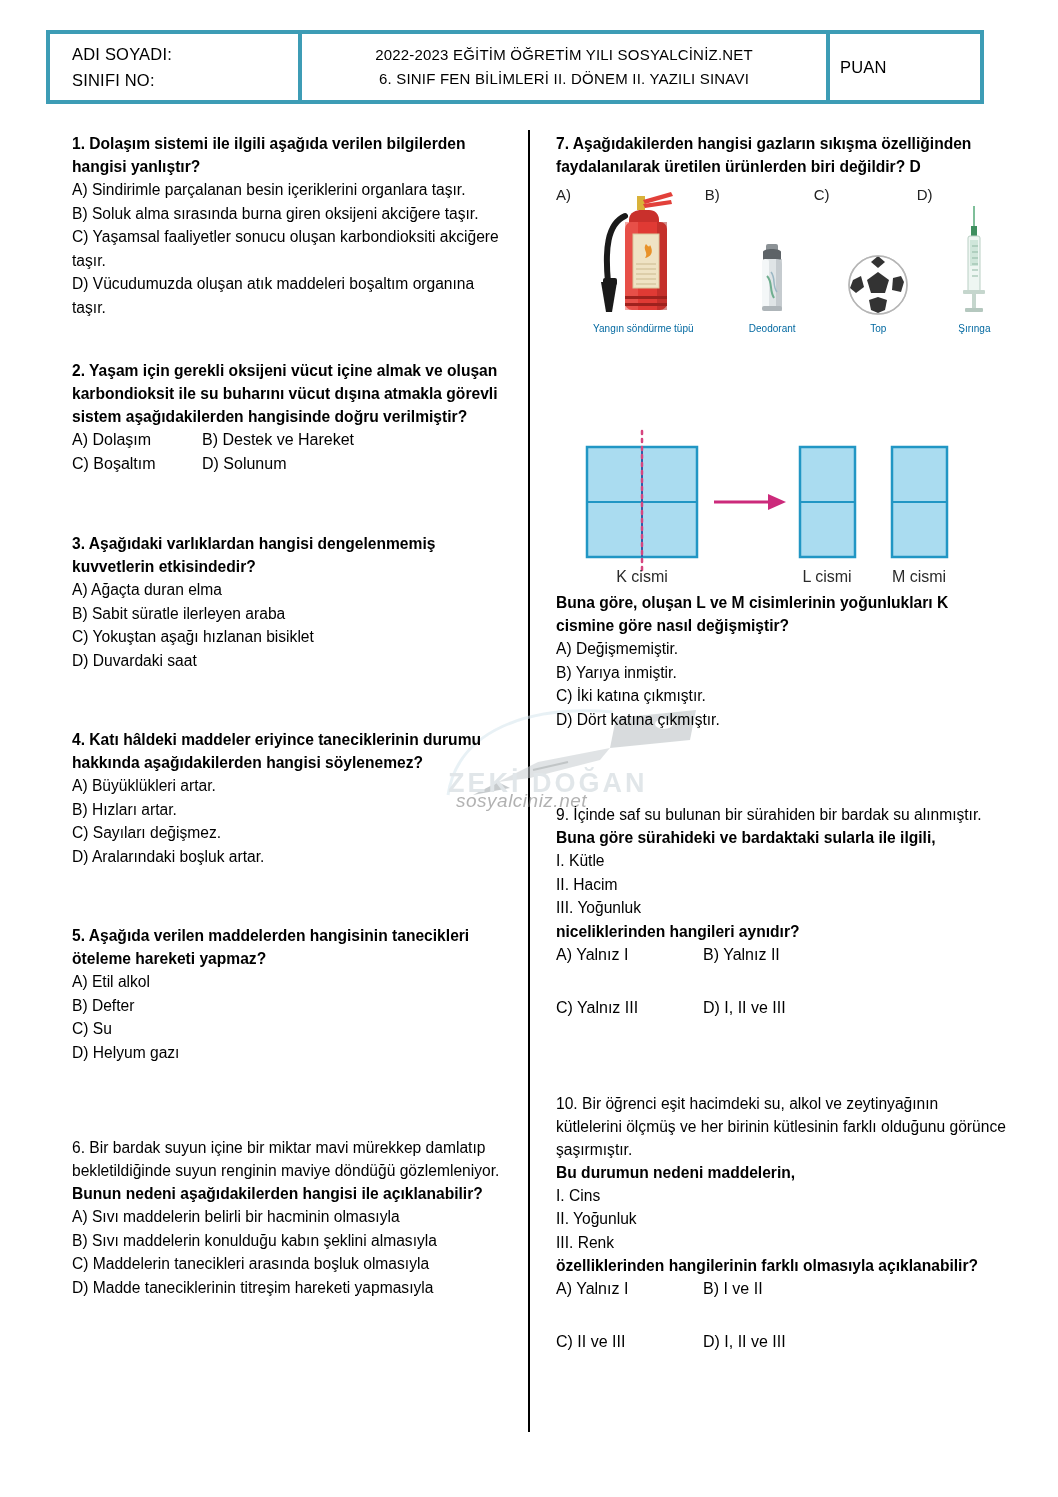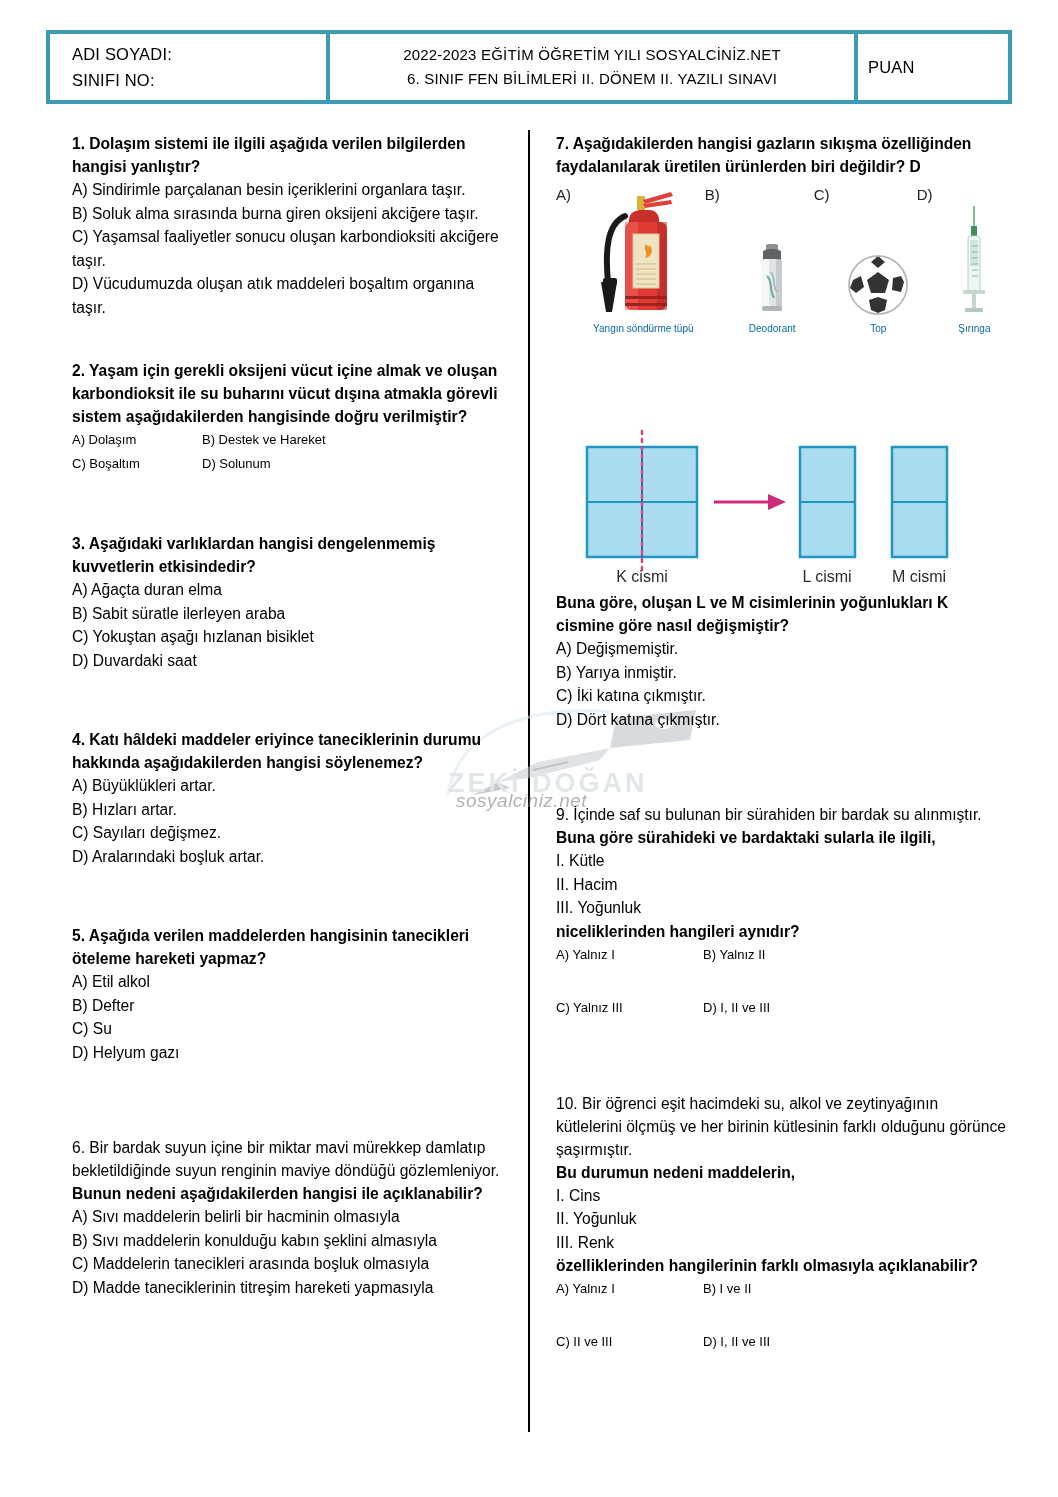--- a/index.html
+++ b/index.html
@@ -28,21 +28,21 @@
   }
   .hdr-cell {
     border: 4px solid #3d9cb5;
     box-sizing: border-box;
     display: flex;
     flex-direction: column;
     justify-content: center;
     background: #fff;
   }
   .hdr-cell.left {
-    width: 284px;
+    width: 256px;
     padding-left: 22px;
     align-items: flex-start;
   }
   .hdr-cell.middle {
     width: 528px;
     border-left: none;
     align-items: center;
     text-align: center;
   }
   .hdr-cell.right {
@@ -88,21 +88,21 @@
   .q-stem.plain { font-weight: normal; }
   .opt {
     font-size: 15.6px;
     line-height: 23.5px;
   }
   .u { }
 
   .opt-grid {
     display: grid;
     grid-template-columns: 130px auto;
-    font-size: 13px;
+    font-size: 16px;
     line-height: 24px;
   }
   .opt-grid.wide { grid-template-columns: 118px auto; gap: 29px; }
 
   
   .gap-sm { height: 14px; }
   .gap-md { height: 30px; }
   .gap-lg { height: 46px; }
 
   

